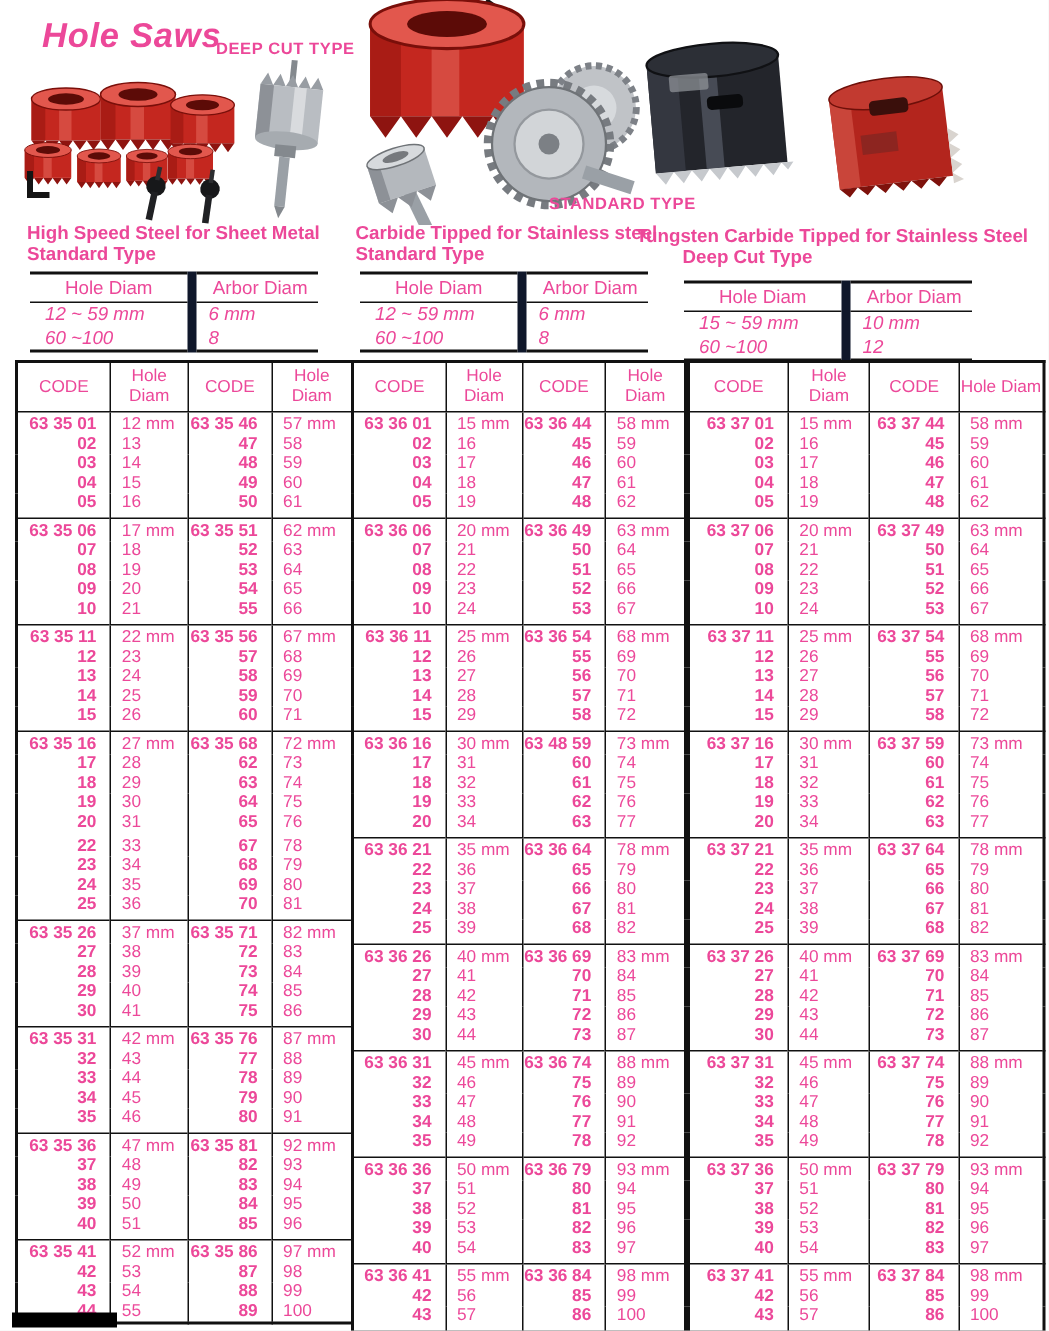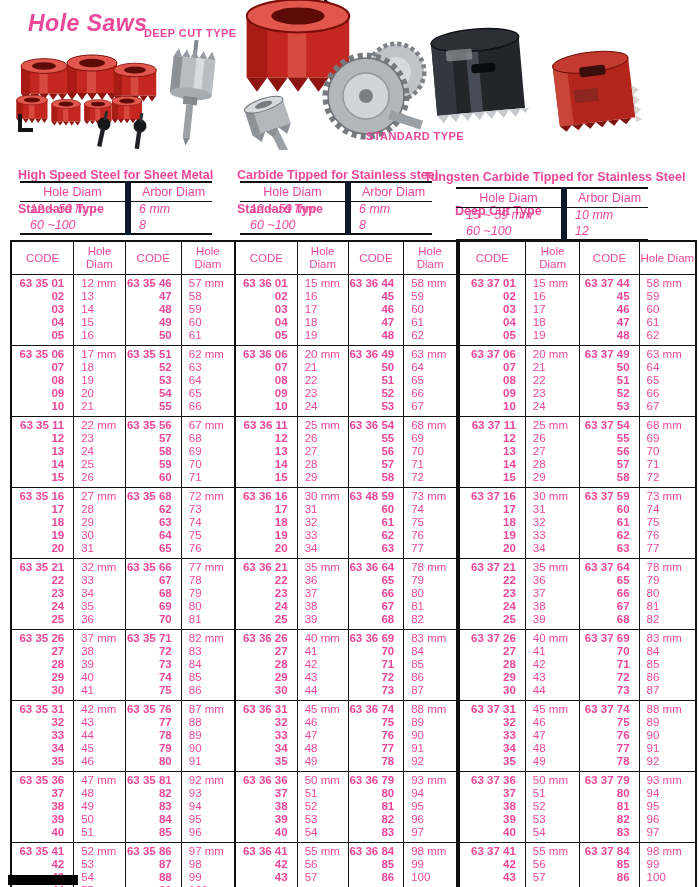--- a/index.html
+++ b/index.html
@@ -5,21 +5,21 @@
   * { margin:0; padding:0; box-sizing:border-box; }
   body { background:#e8e8e8; font-family:"Liberation Sans", sans-serif; }
   #page { position:relative; width:699px; height:887px; background:#ffffff; color:#ec4899; overflow:hidden; }
 
   .abs { position:absolute; }
   .page-title { left:28px; top:10px; font-size:23px; font-weight:bold; font-style:italic; letter-spacing:0.5px; }
   .photo-label { font-size:11px; font-weight:bold; letter-spacing:0.4px; }
   #lbl-deepcut { left:144px; top:27px; }
   #lbl-standard { left:366px; top:130px; }
 
-  .section-title { font-size:12.5px; font-weight:bold; line-height:14px;margin-top:20px; }
+  .section-title { font-size:12.5px; font-weight:bold; line-height:14px; }
 
   
   table.mini { position:absolute; border-collapse:collapse; border-top:2px solid #111; border-bottom:2px solid #111; }
   table.mini th { font-weight:normal; font-size:12.5px; border-bottom:1.5px solid #111; padding:2px 4px; text-align:center; }
   table.mini td { font-size:12.5px; padding:0 4px 1px 10px; height:16px; vertical-align:middle;font-style:italic; }
   table.mini th + th, table.mini td + td { border-left:6px solid #0f172a; padding-left:8px; }
   table.mini col.c1 { width:108px; } table.mini col.c2 { width:84px; }
 
   
   table.main-table { position:absolute; top:240px; border:2px solid #111; border-collapse:collapse; table-layout:fixed; }
@@ -347,26 +347,20 @@
           <td class="diam">30</td>
           <td class="code">64</td>
           <td class="diam">75</td>
         </tr>
         <tr class="band-last">
           <td class="code">20</td>
           <td class="diam">31</td>
           <td class="code">65</td>
           <td class="diam">76</td>
         </tr>
-        <tr class="band-start band-first">
-          <td class="code">63 35 21</td>
-          <td class="diam">32 mm</td>
-          <td class="code">63 35 66</td>
-          <td class="diam">77 mm</td>
-        </tr>
         <tr>
           <td class="code">22</td>
           <td class="diam">33</td>
           <td class="code">67</td>
           <td class="diam">78</td>
         </tr>
         <tr>
           <td class="code">23</td>
           <td class="diam">34</td>
           <td class="code">68</td>

